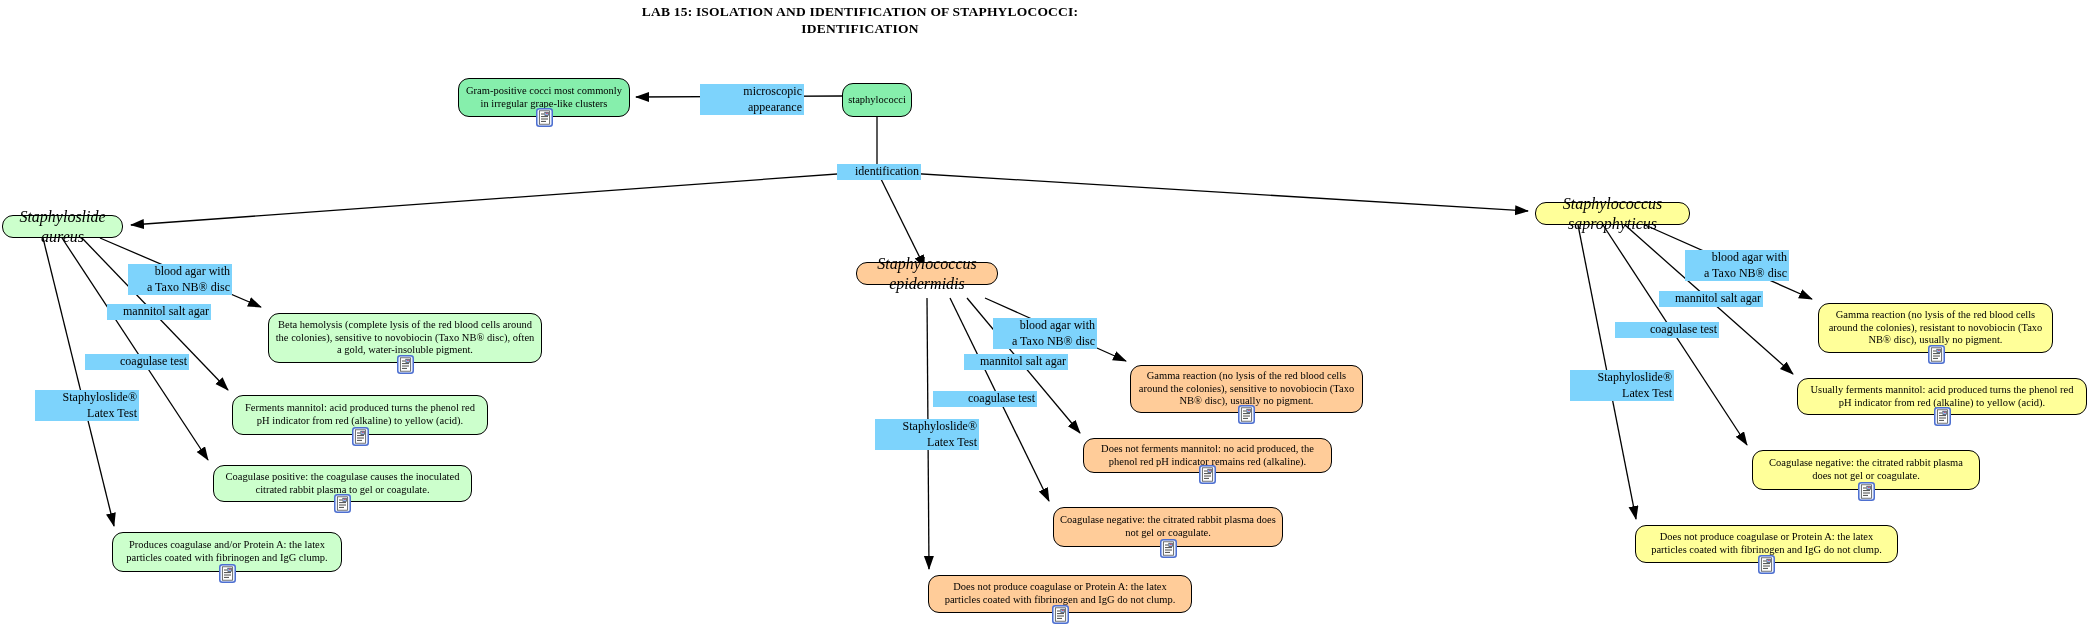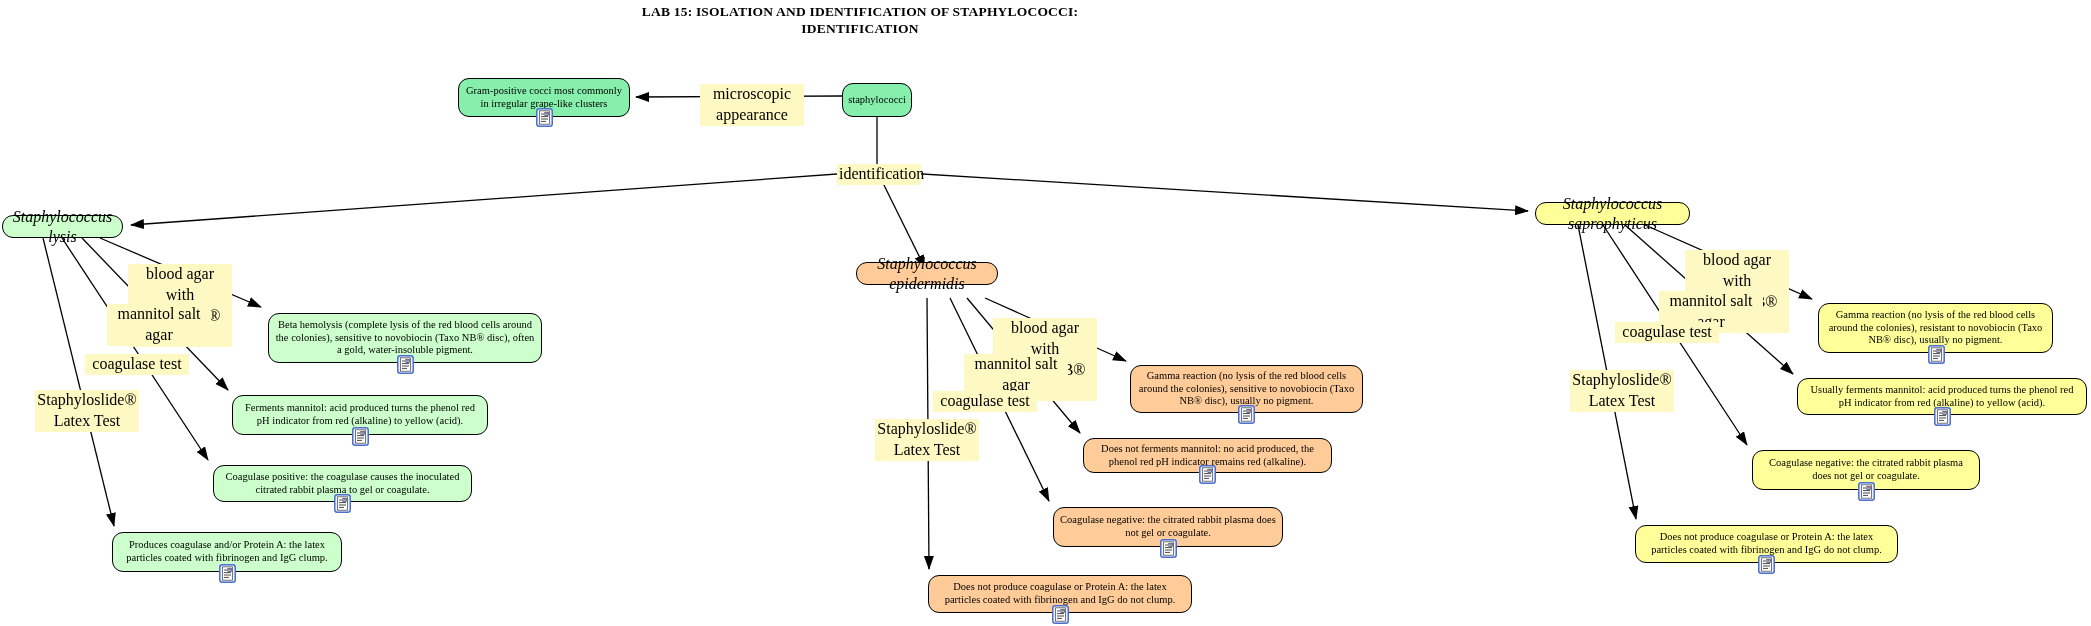--- a/index.html
+++ b/index.html
@@ -10,22 +10,22 @@
          text-align:center;white-space:pre-line;letter-spacing:.2px;}
   .node{position:absolute;z-index:2;border:1.4px solid #000;border-radius:11px;
         display:flex;align-items:center;justify-content:center;text-align:center;
         font-size:10.5px;line-height:1.22;box-sizing:border-box;padding:3px 6px;
         white-space:pre-line;}
   .species{font-style:italic;font-size:16px;}
   .purple{background:#86efac;}
   .green{background:#ccffcc;}
   .orange{background:#ffcc99;}
   .yellow{background:#ffff99;}
-  .edge-label{position:absolute;z-index:3;background:#fef9c3;text-align:center;
-              font-size:16px;line-height:1.3;white-space:pre-line;padding:0 2px;}
+  .edge-label{position:absolute;z-index:3;background:#7dd3fc;text-align:right;
+              font-size:12px;line-height:1.3;white-space:pre-line;padding:0 2px;}
   .doc-icon{position:absolute;z-index:4;width:17px;height:19px;display:block;}
 </style>
 </head>
 <body>
 
 <div id="map">
 
   <svg id="edges" width="2091" height="626">
     <defs>
       <marker id="arr" markerUnits="userSpaceOnUse" markerWidth="18" markerHeight="14" refX="13" refY="5" orient="auto">
@@ -72,21 +72,21 @@
         <rect x="8.8" y="4.2" width="3.6" height="3.4" fill="#8fb4f0" stroke="#333" stroke-width="0.6"></rect>
         <rect x="10.2" y="4.8" width="1.4" height="1.2" fill="#d45"></rect>
         <line x1="5" y1="6" x2="8" y2="6" stroke="#333" stroke-width="0.9"></line>
         <line x1="5" y1="8.6" x2="12" y2="8.6" stroke="#333" stroke-width="0.9"></line>
         <line x1="5" y1="11" x2="12" y2="11" stroke="#333" stroke-width="0.9"></line>
         <line x1="5" y1="13.4" x2="10" y2="13.4" stroke="#333" stroke-width="0.9"></line>
       </svg></span>
 
   <div class="edge-label" style="left:837px;top:164px;width:80px;">identification</div>
 
-  <div class="node green species" style="left:2px;top:215px;width:121px;height:23px;">Staphylococcus lysis</div>
+  <div class="node green species" style="left:2px;top:215px;width:121px;height:23px;">Staphyloslide aureus</div>
 
   <div class="edge-label" style="left:128px;top:264px;width:100px;">blood agar with
 a Taxo NB® disc</div>
   <div class="edge-label" style="left:107px;top:304px;width:100px;">mannitol salt agar</div>
   <div class="edge-label" style="left:85px;top:354px;width:100px;">coagulase test</div>
   <div class="edge-label" style="left:35px;top:390px;width:100px;">Staphyloslide®
 Latex Test</div>
 
   <div class="node green" style="left:268px;top:313px;width:274px;min-height:50px;">Beta hemolysis (complete lysis of the red blood cells around the colonies), sensitive to novobiocin (Taxo NB® disc), often a gold, water-insoluble pigment.</div>
   <span class="doc-icon" style="left:397px;top:355px;"><svg width="17" height="19" viewBox="0 0 17 19">

